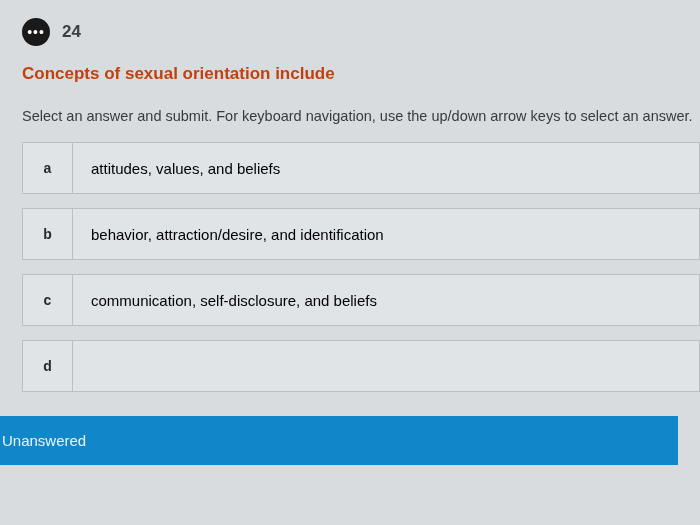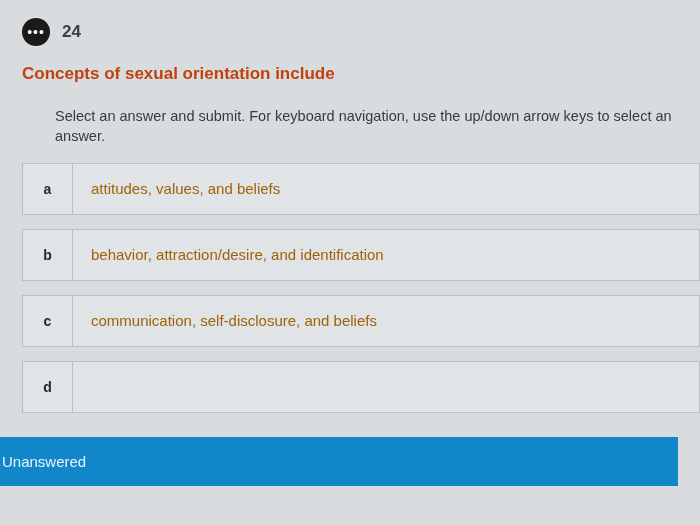--- a/index.html
+++ b/index.html
@@ -45,21 +45,20 @@
       font-weight: 700;
       font-size: 17px;
       color: #c2410c;
       margin-bottom: 22px;
     }
     .instructions {
       font-size: 14.5px;
       color: #3a3a3a;
       margin-bottom: 16px;
       line-height: 1.4;
-      margin-left: 33px;
     }
     .options {
       display: flex;
       flex-direction: column;
       gap: 14px;
       margin-bottom: 24px;
     }
     .option {
       display: flex;
       align-items: stretch;
@@ -77,21 +76,21 @@
       font-size: 14px;
       color: #2a2a2a;
       border-right: 1px solid #b8bfc5;
     }
     .option-text {
       flex: 1;
       display: flex;
       align-items: center;
       padding: 0 18px;
       font-size: 15px;
-      color: #a16207;
+      color: #000000;
     }
     .status-bar {
       background: #1186c9;
       color: #eaf4fb;
       padding: 16px 24px;
       font-size: 15px;
       margin-left: -22px;
       width: 700px;
     }
   </style>

